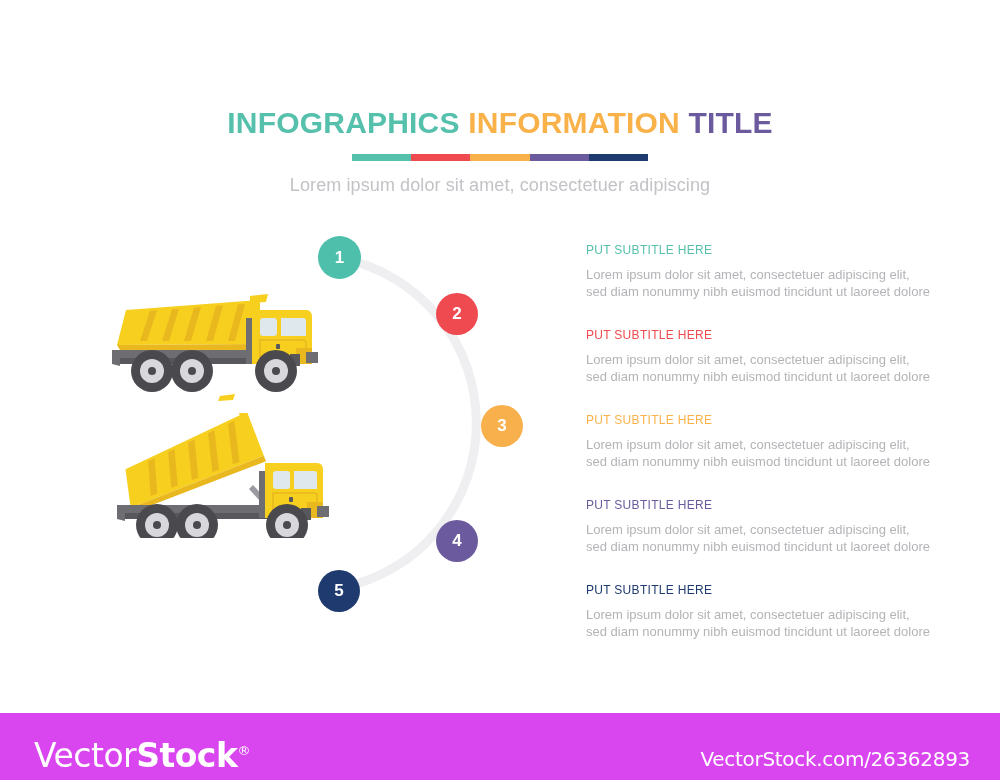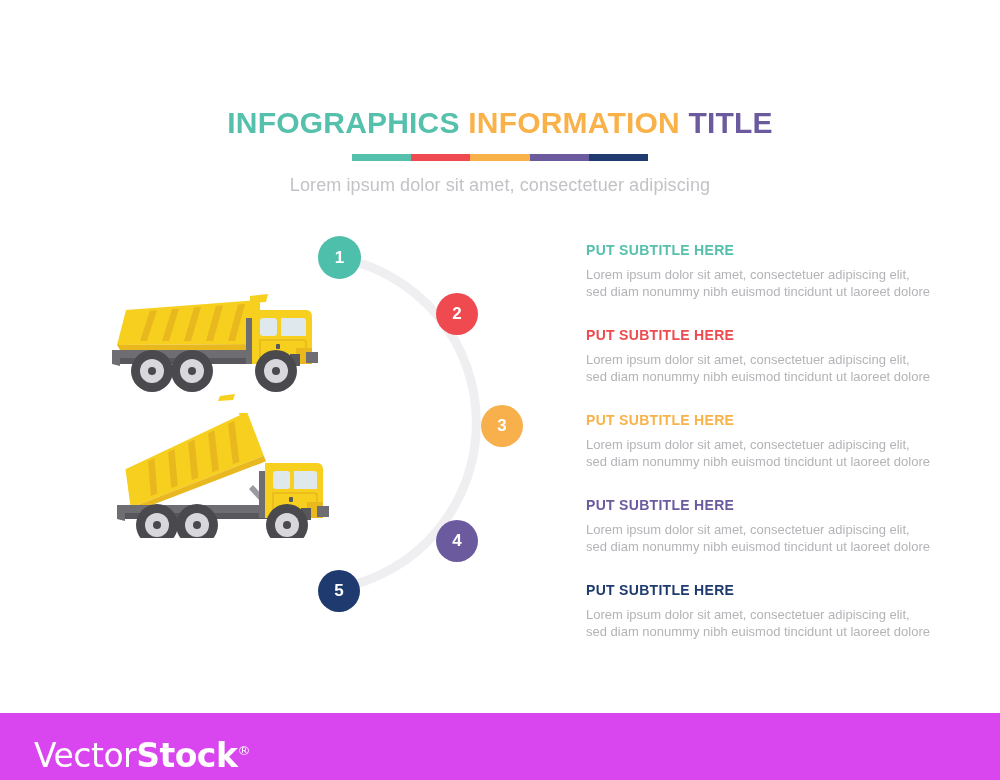--- a/index.html
+++ b/index.html
@@ -95,22 +95,22 @@
   
   .content {
     position: absolute;
     left: 586px;
     top: 222px;
     width: 360px;
   }
   .block { margin-bottom: 25px; }
   .block:last-child { margin-bottom: 0; }
   .block-title {
-    font-size: 14px;
-    font-weight: bold;
+    font-size: 12px;
+    font-weight: normal;
     letter-spacing: 0.3px;
     line-height: 20px;
     margin: 0 0 7px 0;
   }
   .block-desc {
     font-size: 13px;
     line-height: 16.5px;
     color: #b4b4b8;
     margin: 0;
     width: 345px;
@@ -320,15 +320,16 @@
 
     <div class="block">
       <h3 class="block-title" style="color:#1e3a6e">PUT SUBTITLE HERE</h3>
       <p class="block-desc">Lorem ipsum dolor sit amet, consectetuer adipiscing elit, sed diam nonummy nibh euismod tincidunt ut laoreet dolore</p>
     </div>
 
   </div>
 
   <div class="footer">
     <div class="vs-logo"><span class="light">Vector</span><span class="bold">Stock</span><span class="reg">®</span></div>
+    <div class="vs-url">VectorStock.com/26362893</div>
   </div>
 
 </div>
 
 </body></html>

